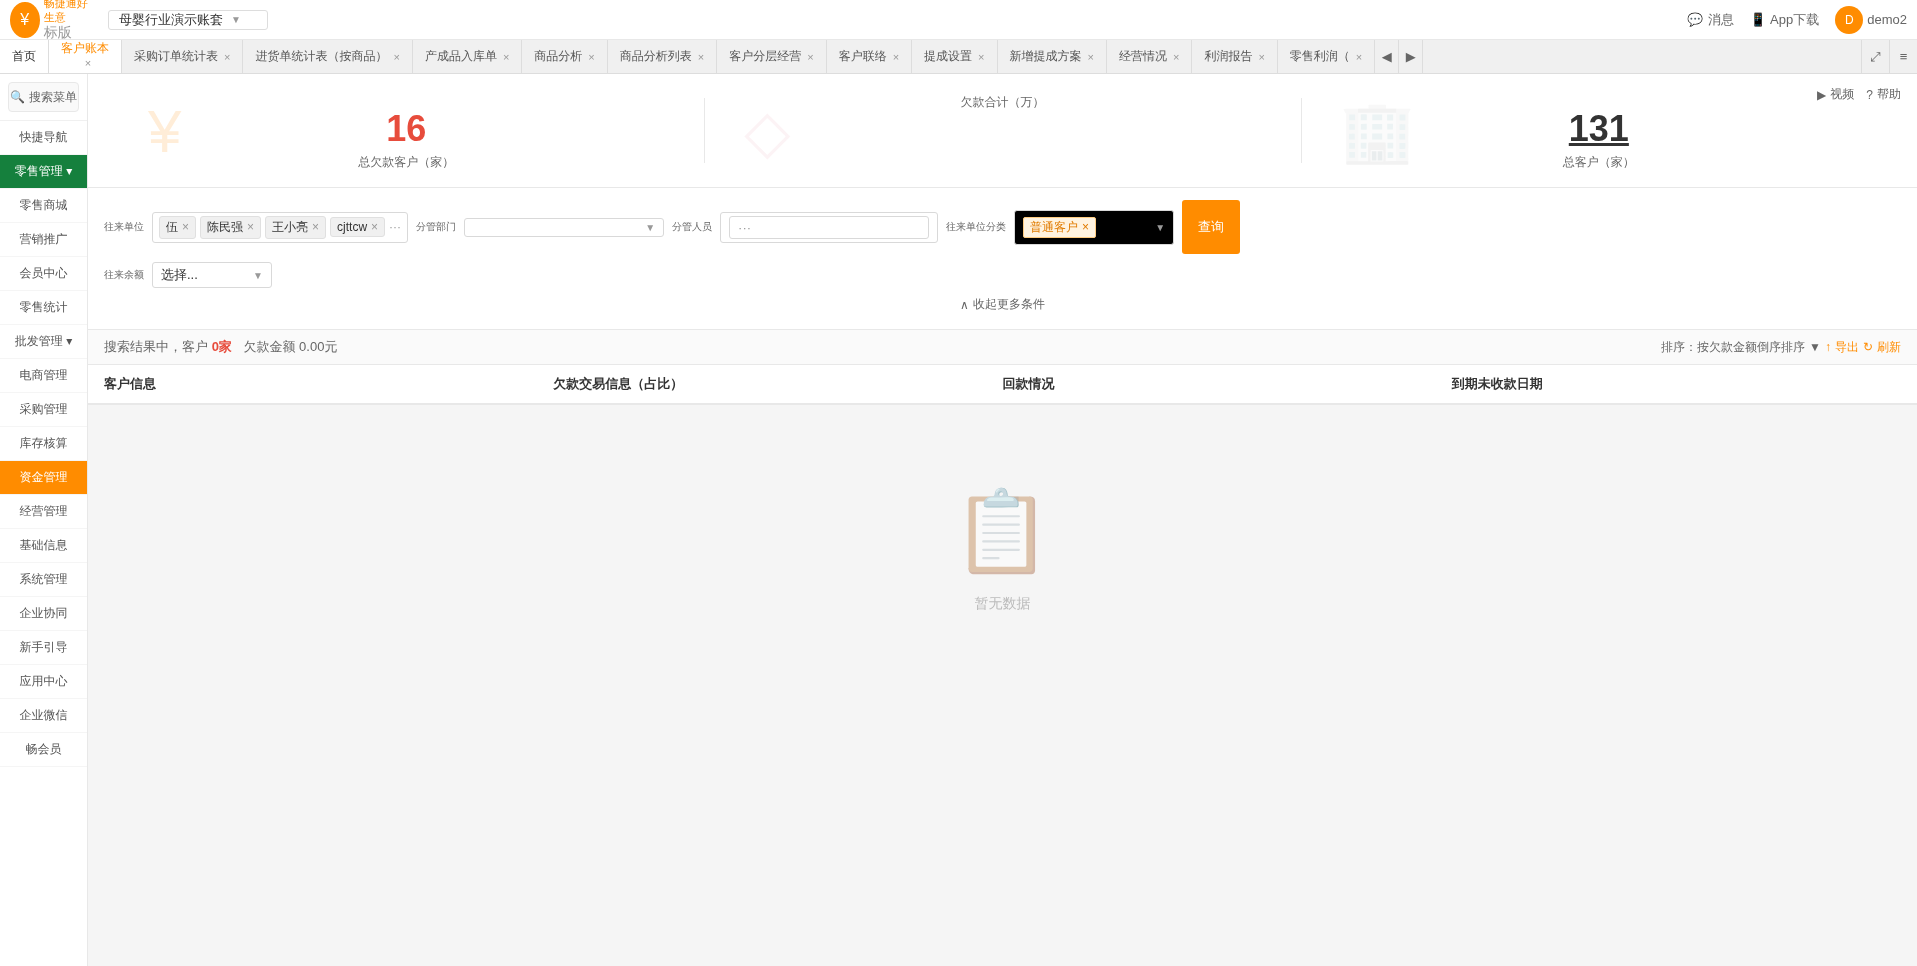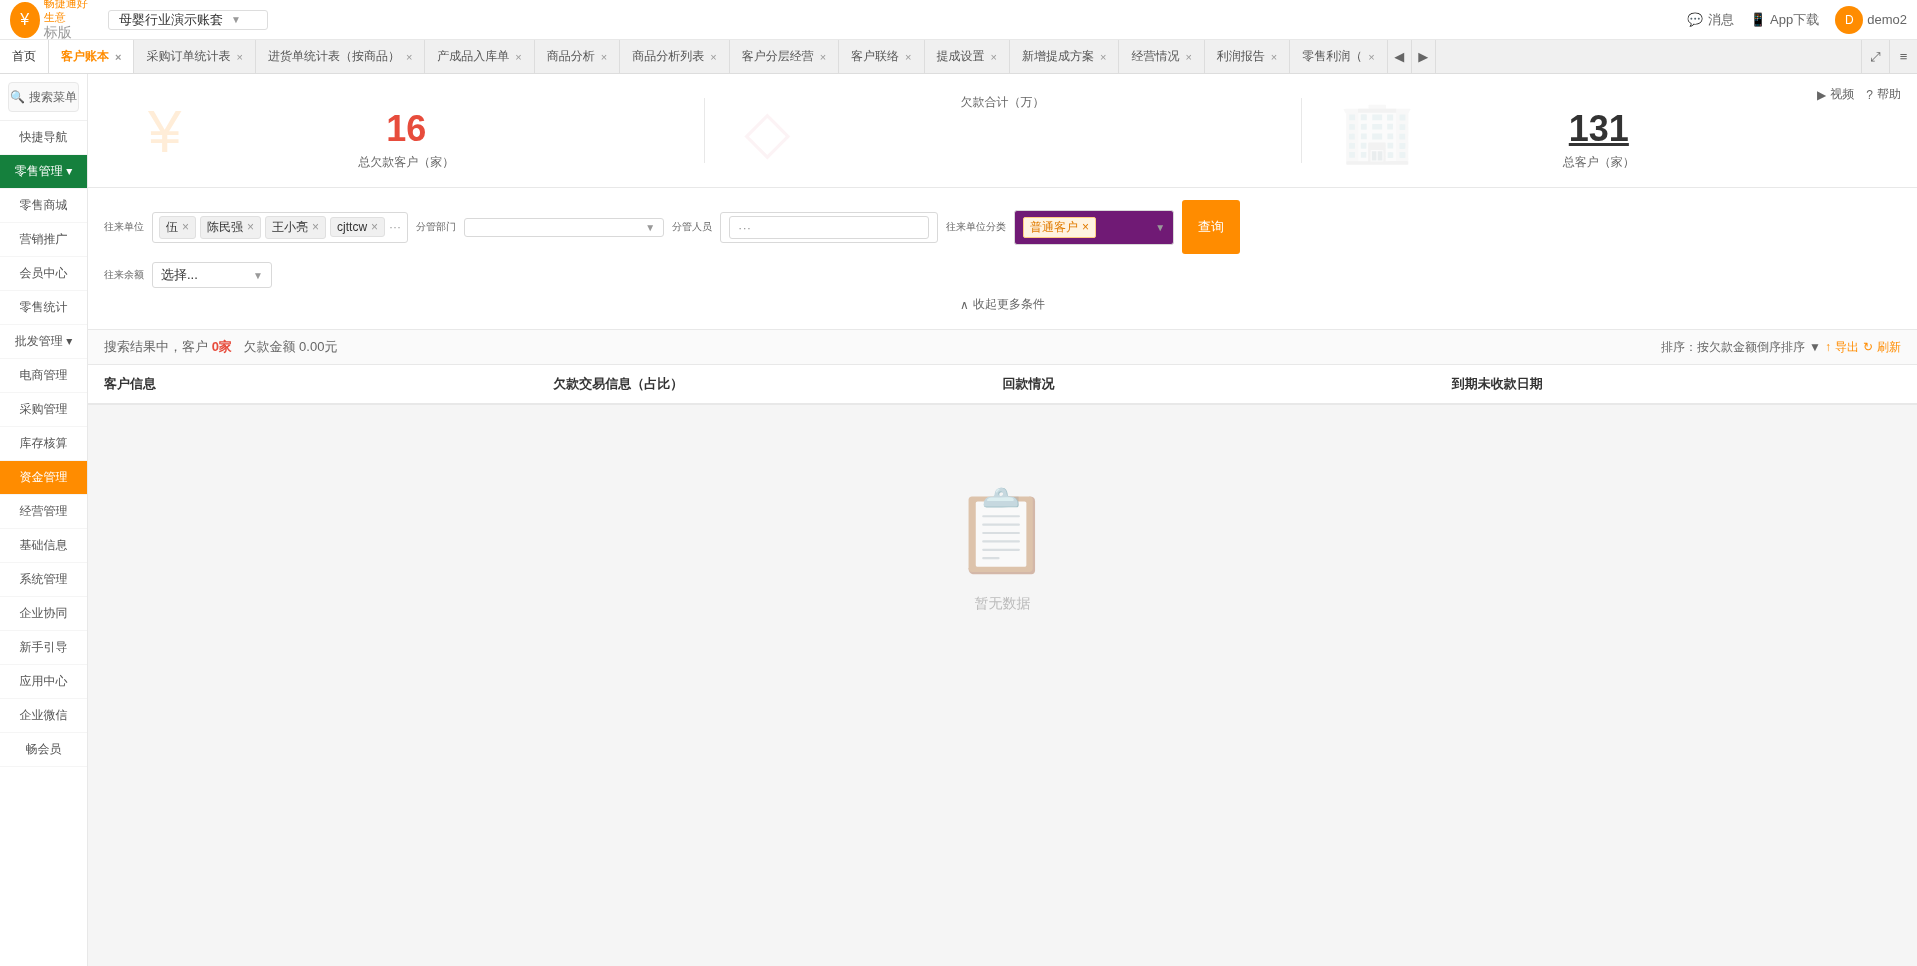--- a/index.html
+++ b/index.html
@@ -42,21 +42,21 @@
     
     .tab-bar {
       display: flex; align-items: center; background: #f0f0f0;
       height: 34px; border-bottom: 1px solid #ddd; flex-shrink: 0; overflow: hidden;
     }
     .tab {
       display: flex; align-items: center; padding: 0 12px; height: 34px;
       cursor: pointer; font-size: 12px; color: #555; white-space: nowrap;
       border-right: 1px solid #ddd; background: #f0f0f0;
     }
-    .tab.active { background: #fff; color: #ff8c00; font-weight: bold; }
+    .tab.active { background: #fff; color: #ff8c00; font-weight: normal; flex-direction: column; }
     .tab .close-btn { margin-left: 6px; color: #999; font-size: 11px; cursor: pointer; }
     .tab.home { background: #fff; color: #333; }
     .tab-nav-btn {
       width: 24px; height: 34px; display: flex; align-items: center; justify-content: center;
       cursor: pointer; color: #666; border-right: 1px solid #ddd; background: #f0f0f0;
     }
     .tab-actions { margin-left: auto; display: flex; }
     .tab-action-btn {
       width: 28px; height: 34px; display: flex; align-items: center; justify-content: center;
       cursor: pointer; color: #666; border-left: 1px solid #ddd;
@@ -158,21 +158,21 @@
     .empty-text { font-size: 14px; color: #bbb; }
 
     
     .query-btn {
       background: #ff8c00; color: #fff; border: none; border-radius: 3px;
       padding: 18px 16px; cursor: pointer; font-size: 13px;
     }
 
     .filter-client-type {
       display: flex; align-items: center; gap: 4px; border: 1px solid #d9d9d9;
-      border-radius: 3px; padding: 6px 8px; background: #701a75;
+      border-radius: 3px; padding: 6px 8px; background: #000000;
     }
     .client-type-tag {
       display: inline-flex; align-items: center; background: #fff3e0;
       border-radius: 2px; padding: 1px 6px; font-size: 12px; color: #e07b00;
       border: 1px solid #ffcc80;
     }
     .client-type-tag .tag-close { margin-left: 4px; cursor: pointer; color: #e07b00; }
   </style>
 </head>
 <body>

